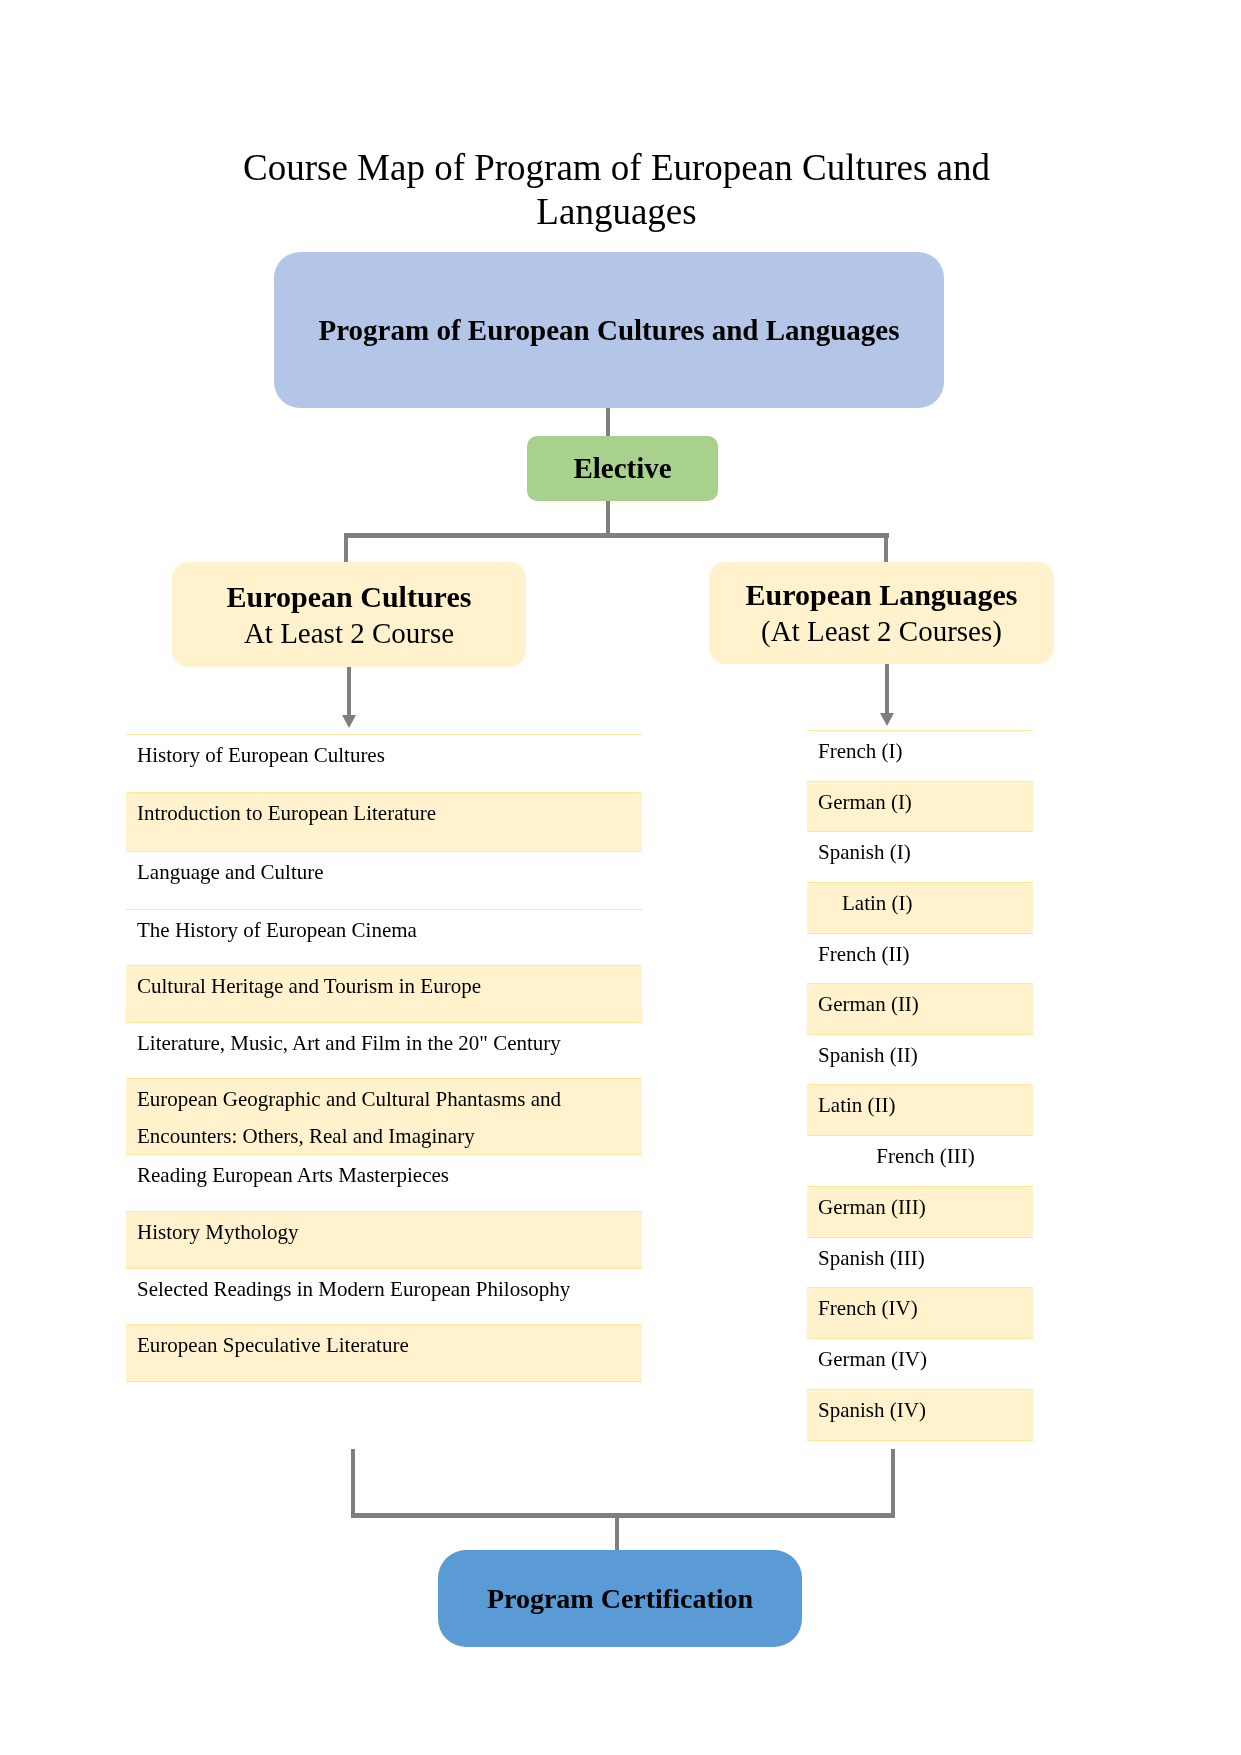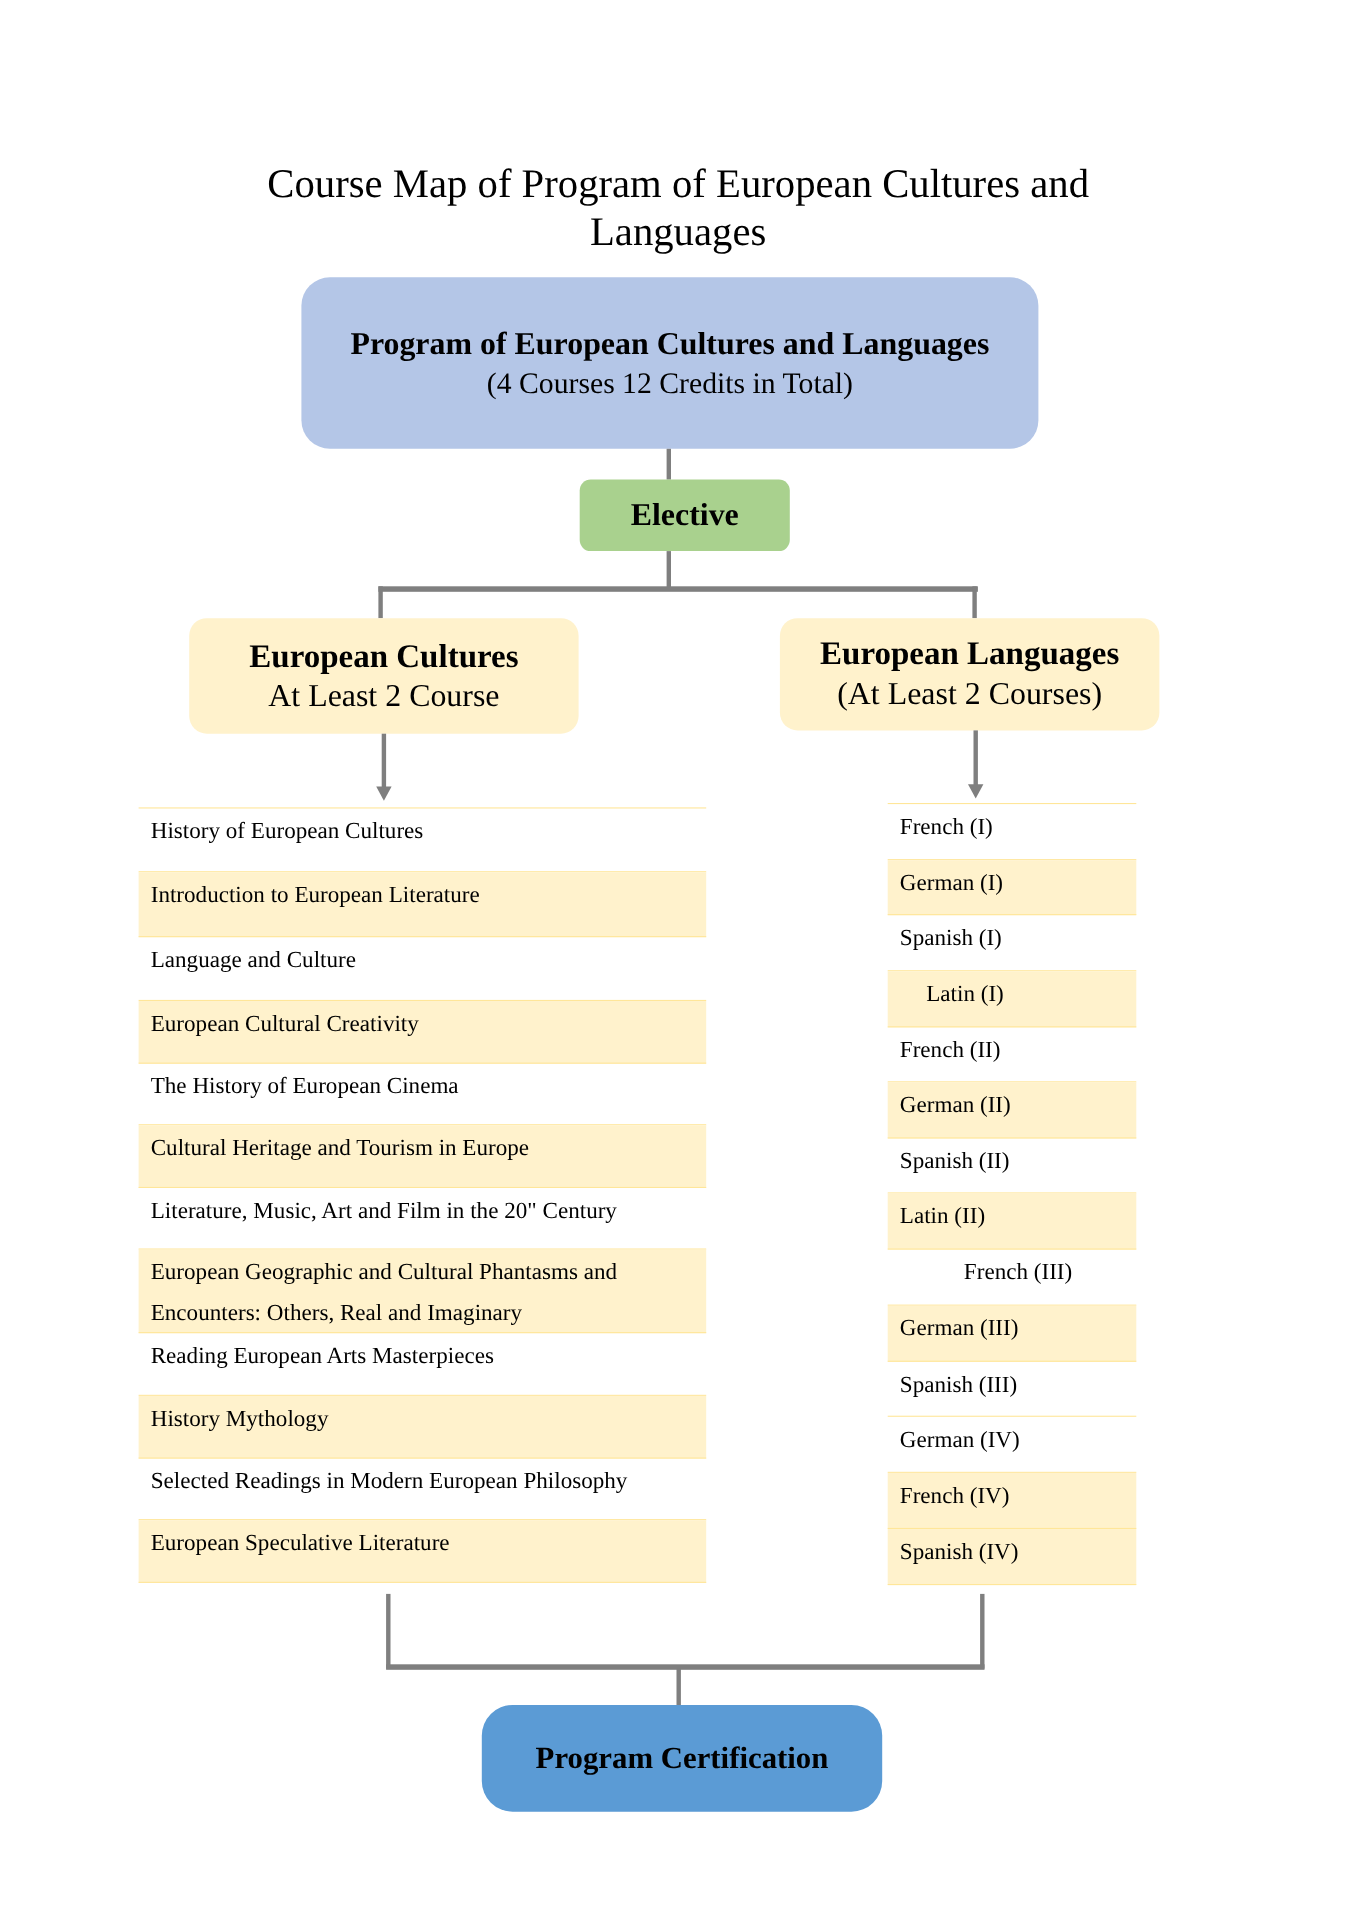--- a/index.html
+++ b/index.html
@@ -29,21 +29,20 @@
 </head>
 <body>
 
 <div class="abs title">
   <div>Course Map of Program of European Cultures and</div>
   <div>Languages</div>
 </div>
 
 <div class="abs box top-box">
   <div class="h">Program of European Cultures and Languages</div>
-  <div class="s">(4 Courses 12 Credits in Total)</div>
 </div>
 
 <div class="abs line" style="left:606px; top:408px; width:4px; height:28px;"></div>
 
 <div class="abs box elective">
   <span>Elective</span>
 </div>
 
 <div class="abs line" style="left:606px; top:501px; width:4px; height:36px;"></div>
 <div class="abs line" style="left:344px; top:533px; width:545px; height:5px;"></div>
@@ -61,21 +60,20 @@
 
 <div class="abs line" style="left:347px; top:667px; width:4px; height:49px;"></div>
 <div class="abs arrow" style="left:342px; top:715px;"></div>
 <div class="abs line" style="left:885px; top:664px; width:4px; height:50px;"></div>
 <div class="abs arrow" style="left:880px; top:713px;"></div>
 
 <div class="abs table left-table">
   <div class="row" style="height:58px;">History of European Cultures</div>
   <div class="row alt" style="height:59px;">Introduction to European Literature</div>
   <div class="row" style="height:58px;">Language and Culture</div>
-  <div class="row alt" style="height:57px;">European Cultural Creativity</div>
   <div class="row" style="height:56px;">The History of European Cinema</div>
   <div class="row alt" style="height:57px;">Cultural Heritage and Tourism in Europe</div>
   <div class="row" style="height:56px;">Literature, Music, Art and Film in the 20" Century</div>
   <div class="row alt" style="height:76px;">European Geographic and Cultural Phantasms and Encounters: Others, Real and Imaginary</div>
   <div class="row" style="height:57px;">Reading European Arts Masterpieces</div>
   <div class="row alt" style="height:57px;">History Mythology</div>
   <div class="row" style="height:56px;">Selected Readings in Modern European Philosophy</div>
   <div class="row alt" style="height:57px;">European Speculative Literature</div>
 </div>
 
@@ -84,22 +82,22 @@
   <div class="row alt" style="height:50px;">German (I)</div>
   <div class="row" style="height:51px;">Spanish (I)</div>
   <div class="row alt" style="height:51px;padding-left:35px;">Latin (I)</div>
   <div class="row" style="height:50px;">French (II)</div>
   <div class="row alt" style="height:51px;">German (II)</div>
   <div class="row" style="height:50px;">Spanish (II)</div>
   <div class="row alt" style="height:51px;">Latin (II)</div>
   <div class="row" style="height:51px;text-align:center;">French (III)</div>
   <div class="row alt" style="height:51px;">German (III)</div>
   <div class="row" style="height:50px;">Spanish (III)</div>
+  <div class="row alt" style="height:51px;">French (IV)</div>
   <div class="row" style="height:51px;">German (IV)</div>
-  <div class="row alt" style="height:51px;">French (IV)</div>
   <div class="row alt" style="height:51px;">Spanish (IV)</div>
 </div>
 
 <div class="abs line" style="left:351px; top:1449px; width:4px; height:68px;"></div>
 <div class="abs line" style="left:891px; top:1449px; width:4px; height:68px;"></div>
 <div class="abs line" style="left:351px; top:1513px; width:544px; height:5px;"></div>
 <div class="abs line" style="left:615px; top:1517px; width:4px; height:33px;"></div>
 
 <div class="abs box cert">
   <span>Program Certification</span>

